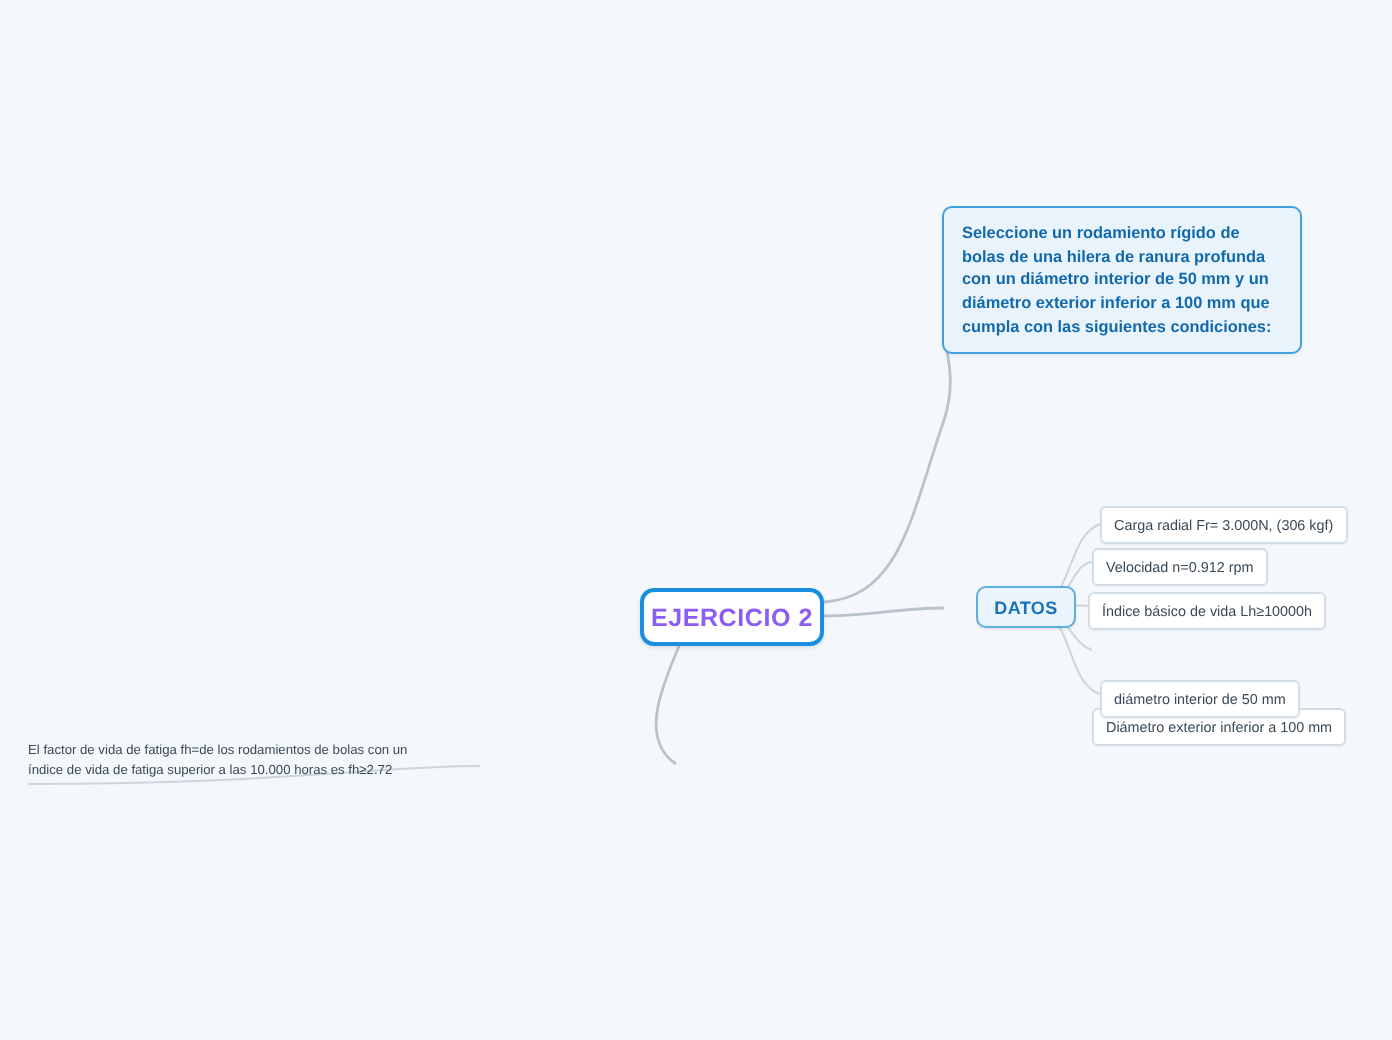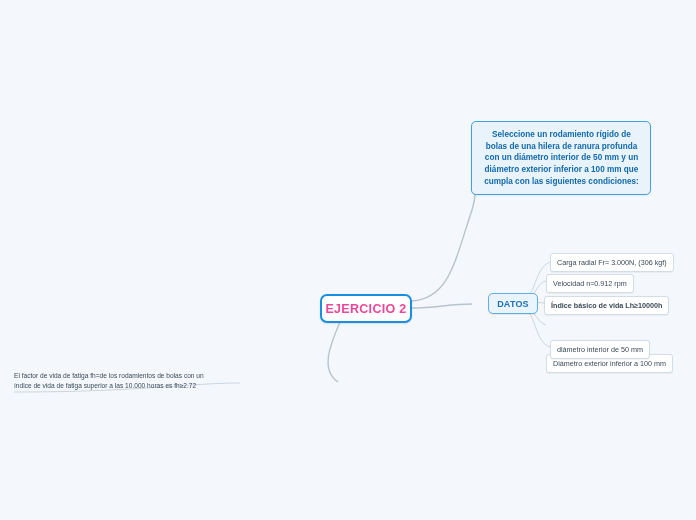--- a/index.html
+++ b/index.html
@@ -29,21 +29,21 @@
   }
   .node {
     position: absolute;
     box-sizing: border-box;
   }
   
   .central {
     background: #ffffff;
     border: 2px solid #1a8fe0;
     border-radius: 7px;
-    color: #ec4899;
+    color: #8b5cf6;
     font-weight: bold;
     font-size: 12.5px;
     letter-spacing: 0.3px;
     display: flex;
     align-items: center;
     justify-content: center;
     box-shadow: 0 1px 2px rgba(0,0,0,0.10);
   }
   
   .branch {
@@ -111,42 +111,42 @@
 
     <path d="M 522 300 C 536 298 534 268 550 262" fill="none" stroke="#ccd5dd" stroke-width="1"></path>
     <path d="M 522 301 C 536 300 536 282 546 281" fill="none" stroke="#ccd5dd" stroke-width="1"></path>
     <path d="M 522 303 C 534 303 536 302 544 303" fill="none" stroke="#ccd5dd" stroke-width="1"></path>
     <path d="M 522 306 C 534 307 536 322 546 325" fill="none" stroke="#ccd5dd" stroke-width="1"></path>
     <path d="M 522 308 C 536 310 534 342 550 347" fill="none" stroke="#ccd5dd" stroke-width="1"></path>
 
     <path d="M 240 383 C 190 383 140 392 14 392" fill="none" stroke="#ccd5dd" stroke-width="1"></path>
   </svg>
 
-  <div class="node statement" style="left:471px; top:121px; width:180px;text-align:center;">
+  <div class="node statement" style="left:471px; top:103px; width:180px;">
     <span>Seleccione un rodamiento rígido de bolas de una hilera de ranura profunda con un diámetro interior de 50 mm y un diámetro exterior inferior a 100 mm que cumpla con las siguientes condiciones:</span>
   </div>
 
   <div class="node central" style="left:320px; top:294px; width:92px; height:29px;">
     <span>EJERCICIO 2</span>
   </div>
 
   <div class="node branch" style="left:472px; top:293px; width:50px; height:21px;margin-left:16px;">
     <span>DATOS</span>
   </div>
 
 
   <div class="node leaf" style="left:550px; top:253px;">
     <span>Carga radial Fr= 3.000N, (306 kgf)</span>
   </div>
 
   <div class="node leaf" style="left:546px; top:274px;">
     <span>Velocidad n=0.912 rpm</span>
   </div>
 
-  <div class="node leaf" style="left:544px; top:296px;font-weight:bold;">
+  <div class="node leaf" style="left:544px; top:296px;">
     <span>Índice básico de vida Lh≥10000h</span>
   </div>
 
   <div class="node leaf" style="left:546px; top:318px;margin-top:36px;">
     <span>Diámetro exterior inferior a 100 mm</span>
   </div>
 
   <div class="node leaf" style="left:550px; top:340px;">
     <span>diámetro interior de 50 mm</span>
   </div>

